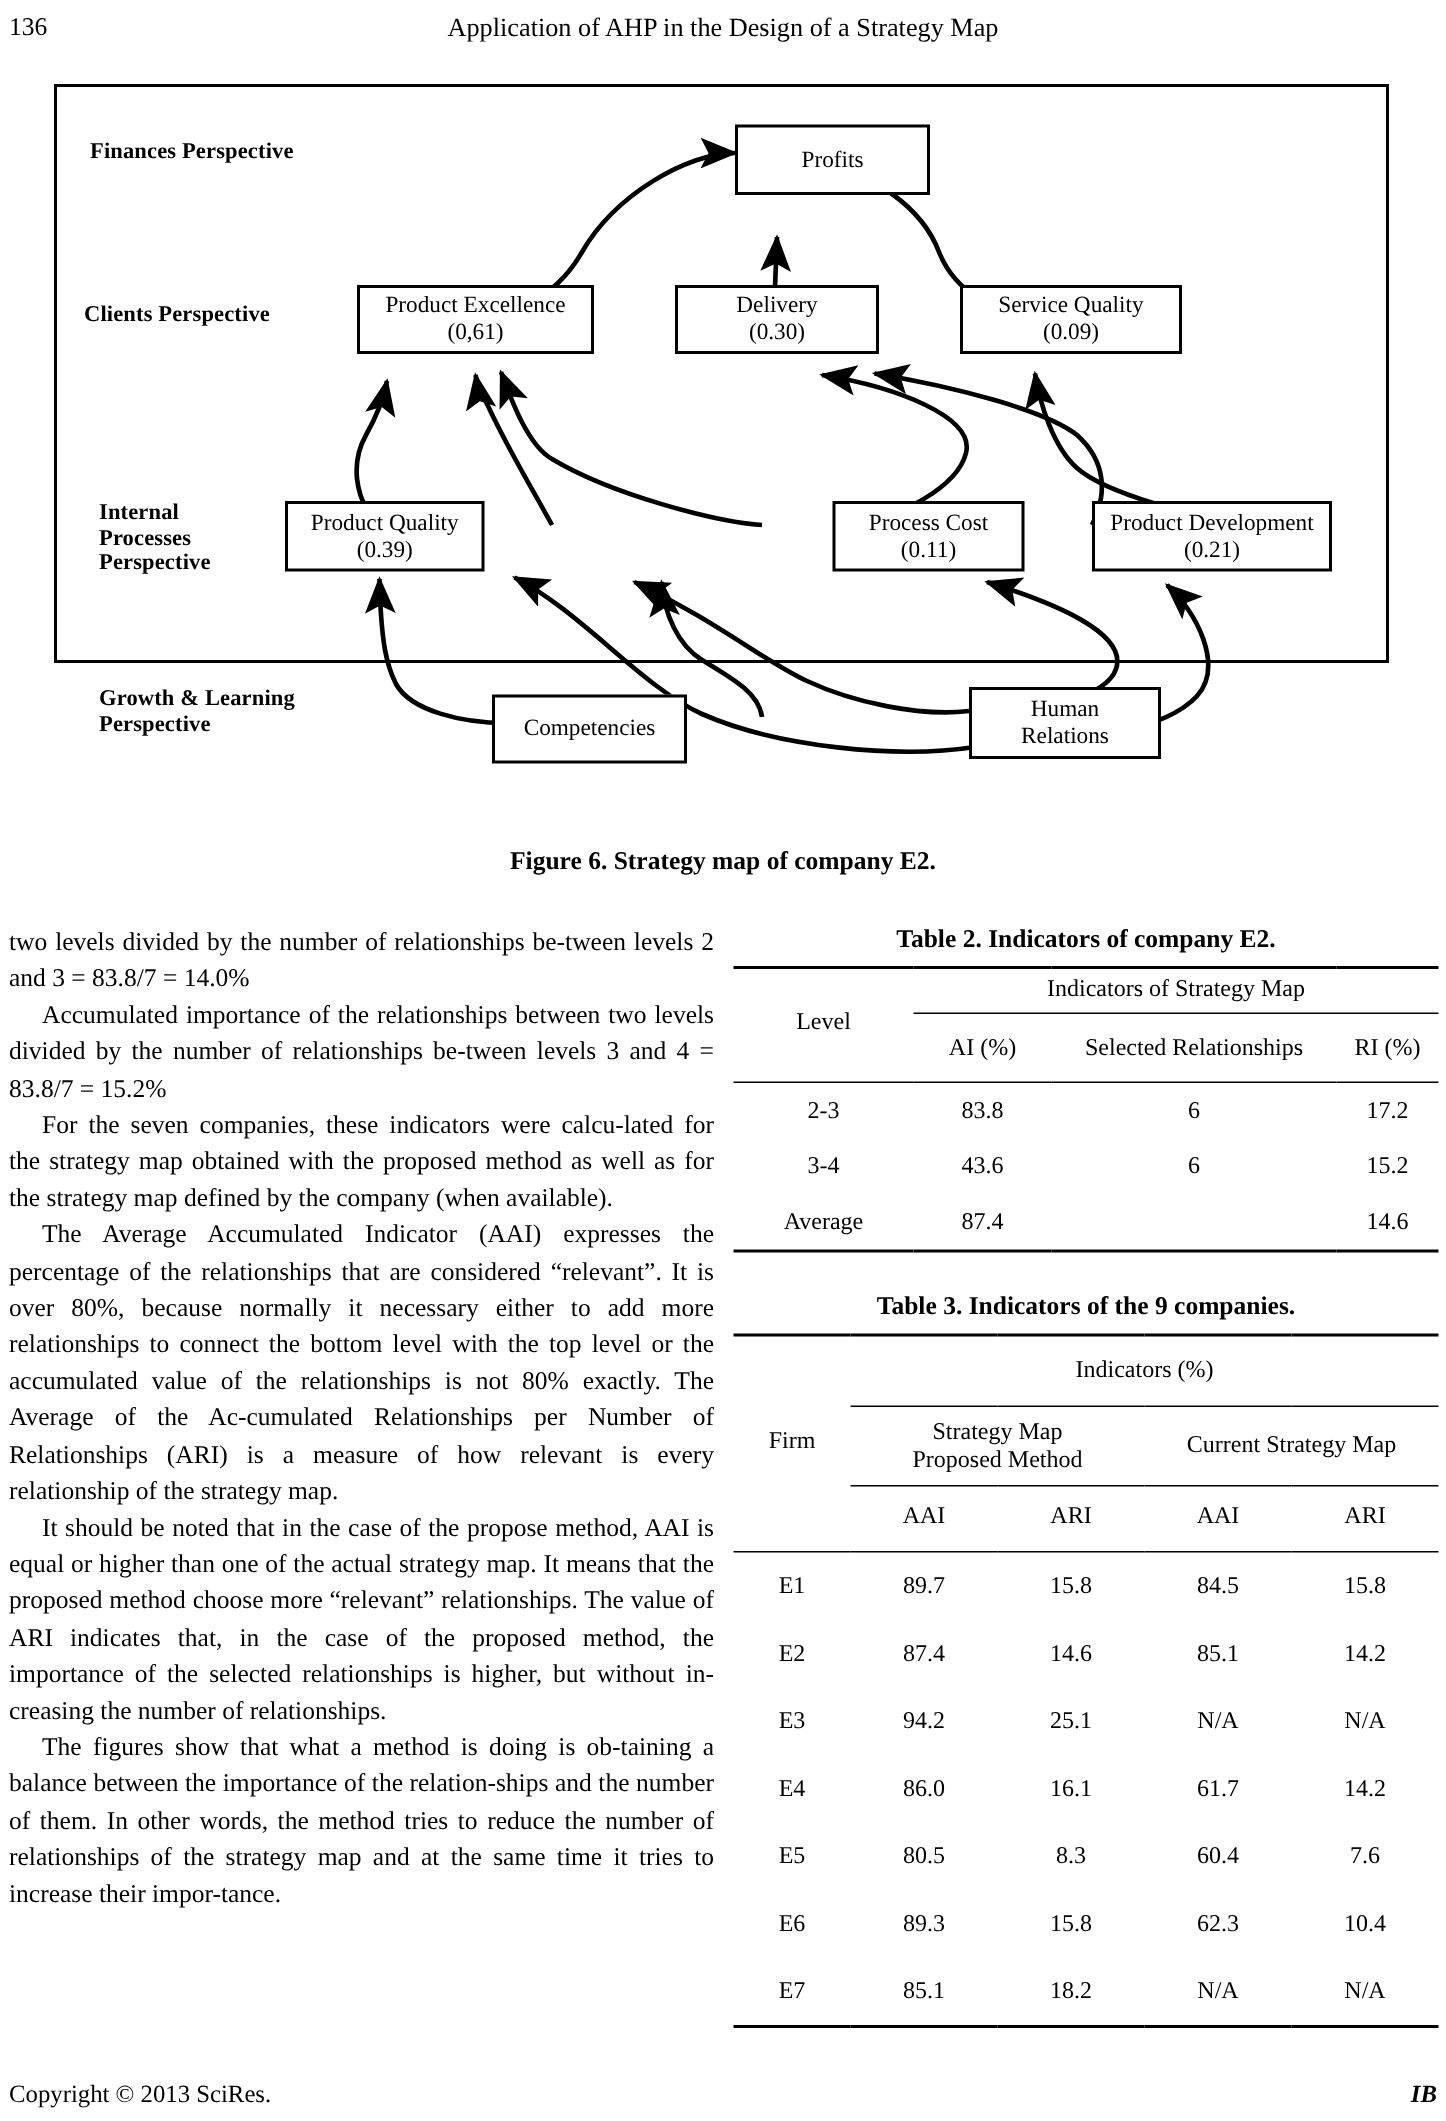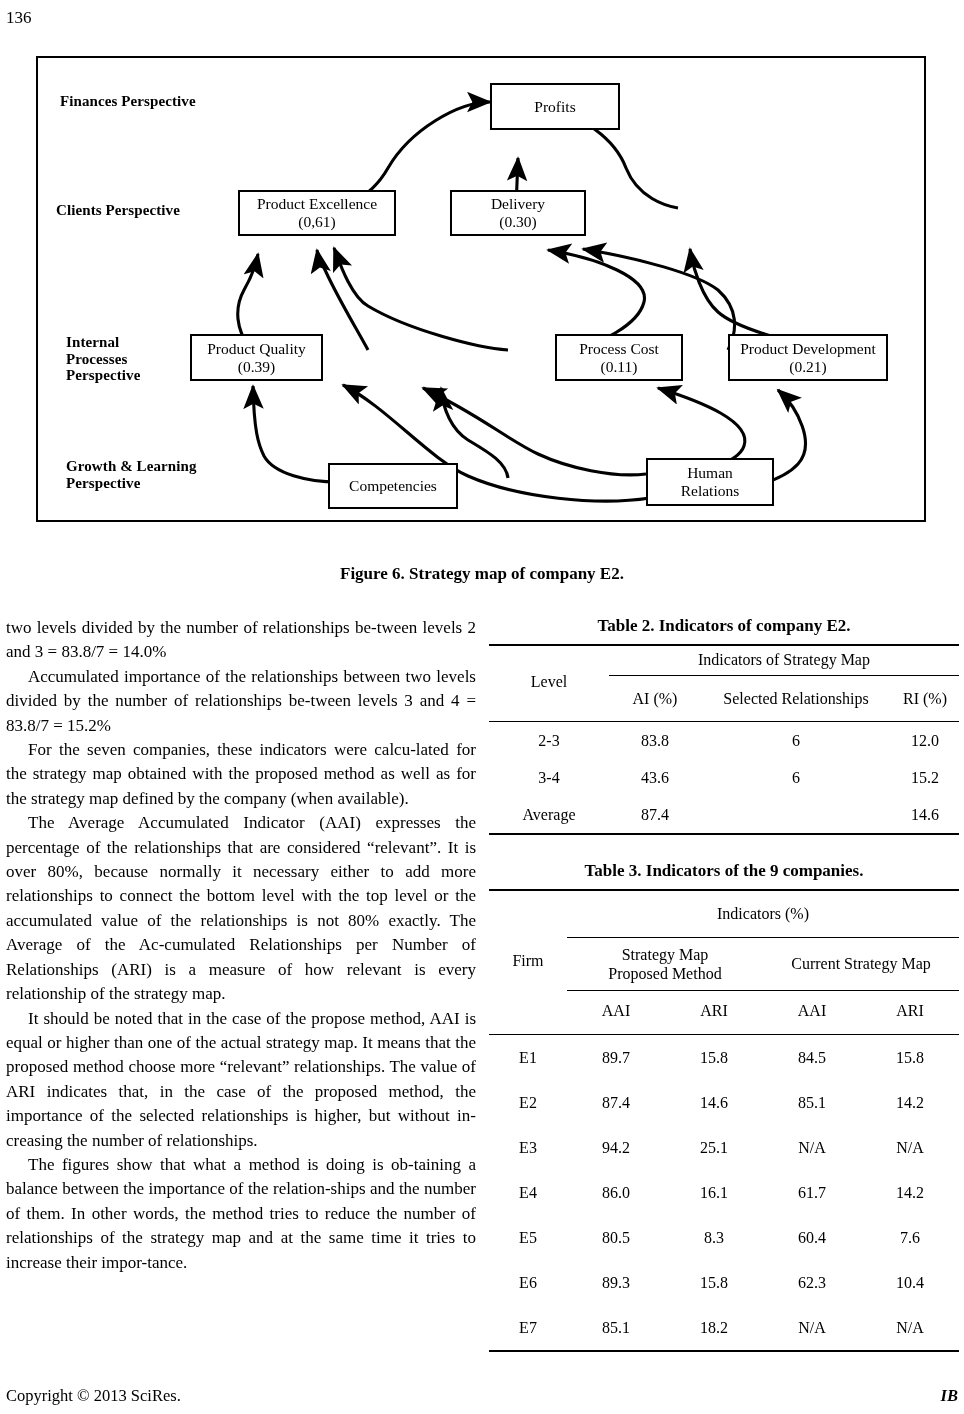--- a/index.html
+++ b/index.html
@@ -40,21 +40,21 @@
     font-size: 17.5px;
     font-family: "Liberation Serif", serif;
   }
 
   
   .figure-wrap {
     position: absolute;
     left: 36px;
     top: 56px;
     width: 890px;
-    height: 466px;
+    height: 386px;
     border: 2px solid #000;
     box-sizing: border-box;
     background: #fff;
   }
   .diagram-svg {
     position: absolute;
     left: 0;
     top: 0;
     width: 886px;
     height: 490px;
@@ -159,20 +159,21 @@
   .footer .jcode {
     position: absolute; right: 6px; top: 0;
     font-weight: bold; font-style: italic;
   }
 </style>
 </head>
 <body>
 
 <div class="page-header">
   <div class="page-number">136</div>
+  <div class="head-title">Application of AHP in the Design of a Strategy Map</div>
 </div>
 
 <div class="figure-wrap">
 
   <svg class="diagram-svg" viewBox="0 0 886 490">
     <defs>
       <marker id="ah" markerWidth="9" markerHeight="9" refX="7.4" refY="3.3" orient="auto" markerUnits="strokeWidth">
         <path d="M0,0 L8,3.3 L0,6.6 L1.7,3.3 z" fill="#000"></path>
       </marker>
     </defs>
@@ -213,20 +214,24 @@
   <div class="node-box" style="left:200px; top:132px; width:158px; height:46px;">
     <span>Product Excellence</span>
     <span class="node-weight">(0,61)</span>
   </div>
 
   <div class="node-box" style="left:412px; top:132px; width:136px; height:46px;align-items:center;">
     <span>Delivery</span>
     <span class="node-weight">(0.30)</span>
   </div>
 
+  <div class="node-box" style="left:602px; top:132px; width:148px; height:46px;">
+    <span>Service Quality</span>
+    <span class="node-weight">(0.09)</span>
+  </div>
 
   <div class="node-box" style="left:152px; top:276px; width:133px; height:47px;">
     <span>Product Quality</span>
     <span class="node-weight">(0.39)</span>
   </div>
 
 
   <div class="node-box" style="left:517px; top:276px; width:128px; height:47px;">
     <span>Process Cost</span>
     <span class="node-weight">(0.11)</span>
@@ -275,21 +280,21 @@
         <td style="width:190px; vertical-align:middle;">Selected Relationships</td>
         <td style="width:68px; vertical-align:middle;">RI (%)</td>
       </tr>
       <tr class="rule-mid">
         <td colspan="4" style="height:3px; padding:0;"></td>
       </tr>
       <tr>
         <td style="height:37px;">2-3</td>
         <td>83.8</td>
         <td>6</td>
-        <td>12.0</td>
+        <td>17.2</td>
       </tr>
       <tr>
         <td style="height:37px;">3-4</td>
         <td>43.6</td>
         <td>6</td>
         <td>15.2</td>
       </tr>
       <tr class="rule-bottom">
         <td style="height:37px;">Average</td>
         <td>87.4</td>

